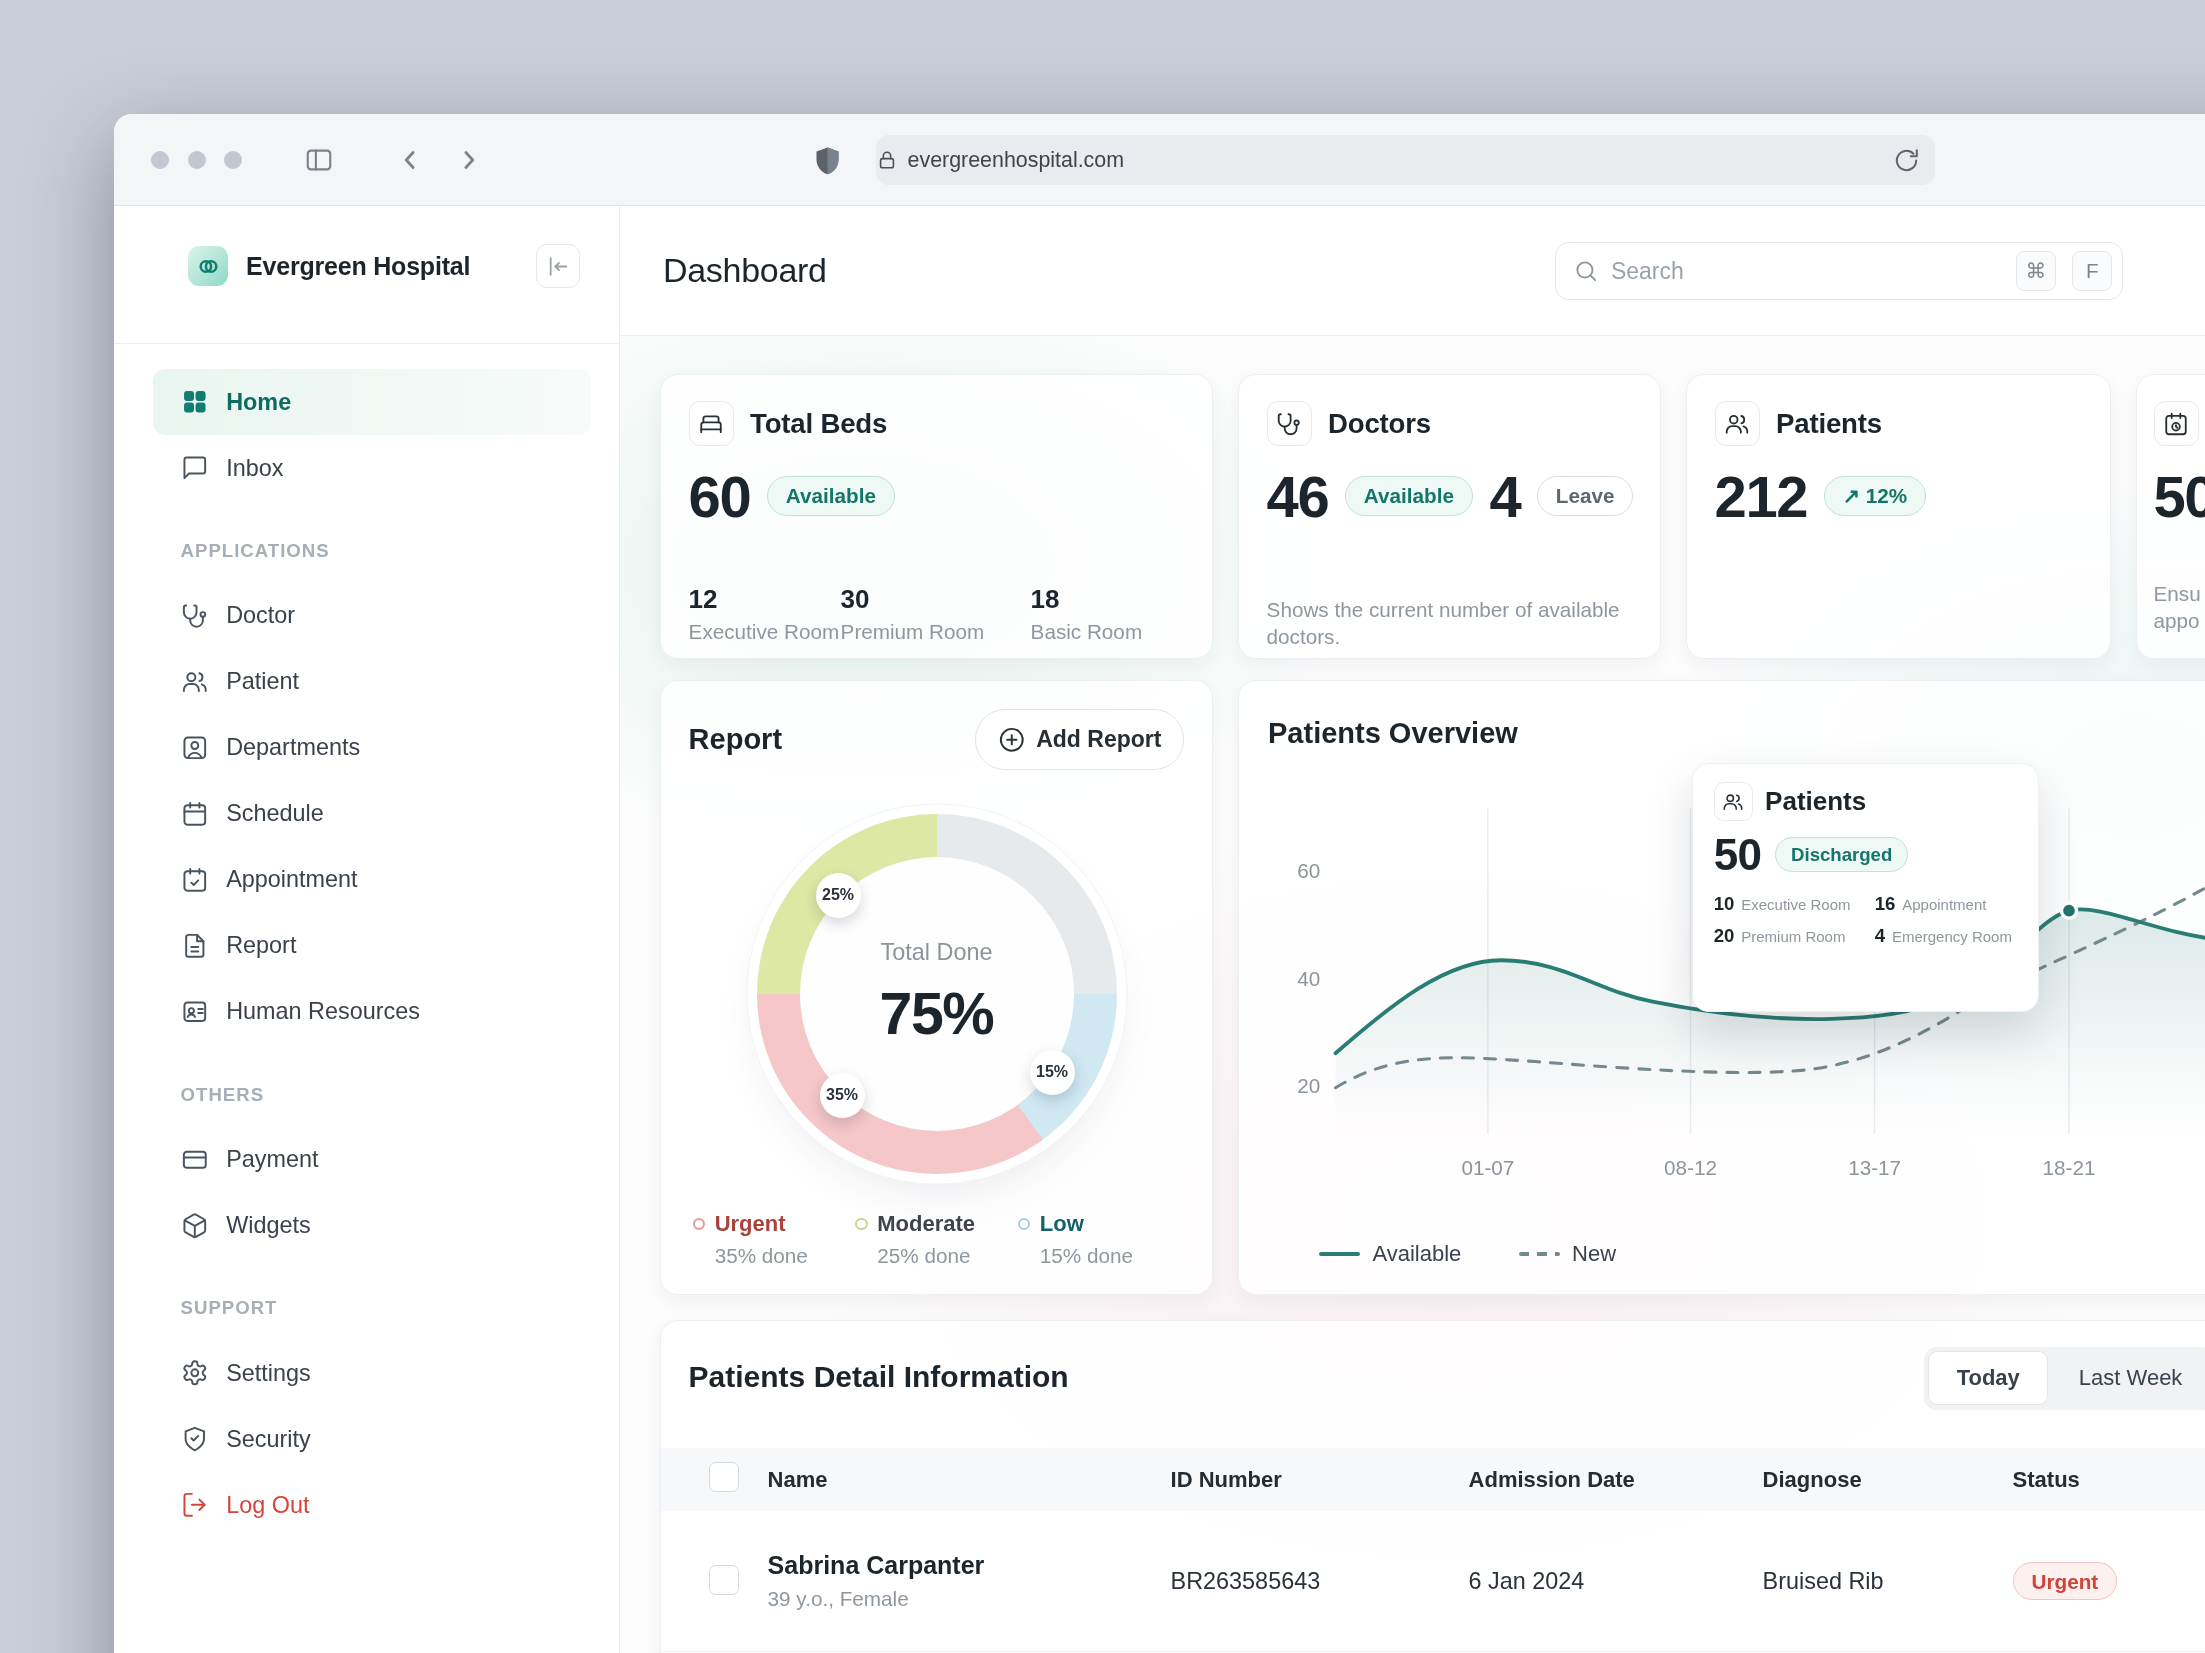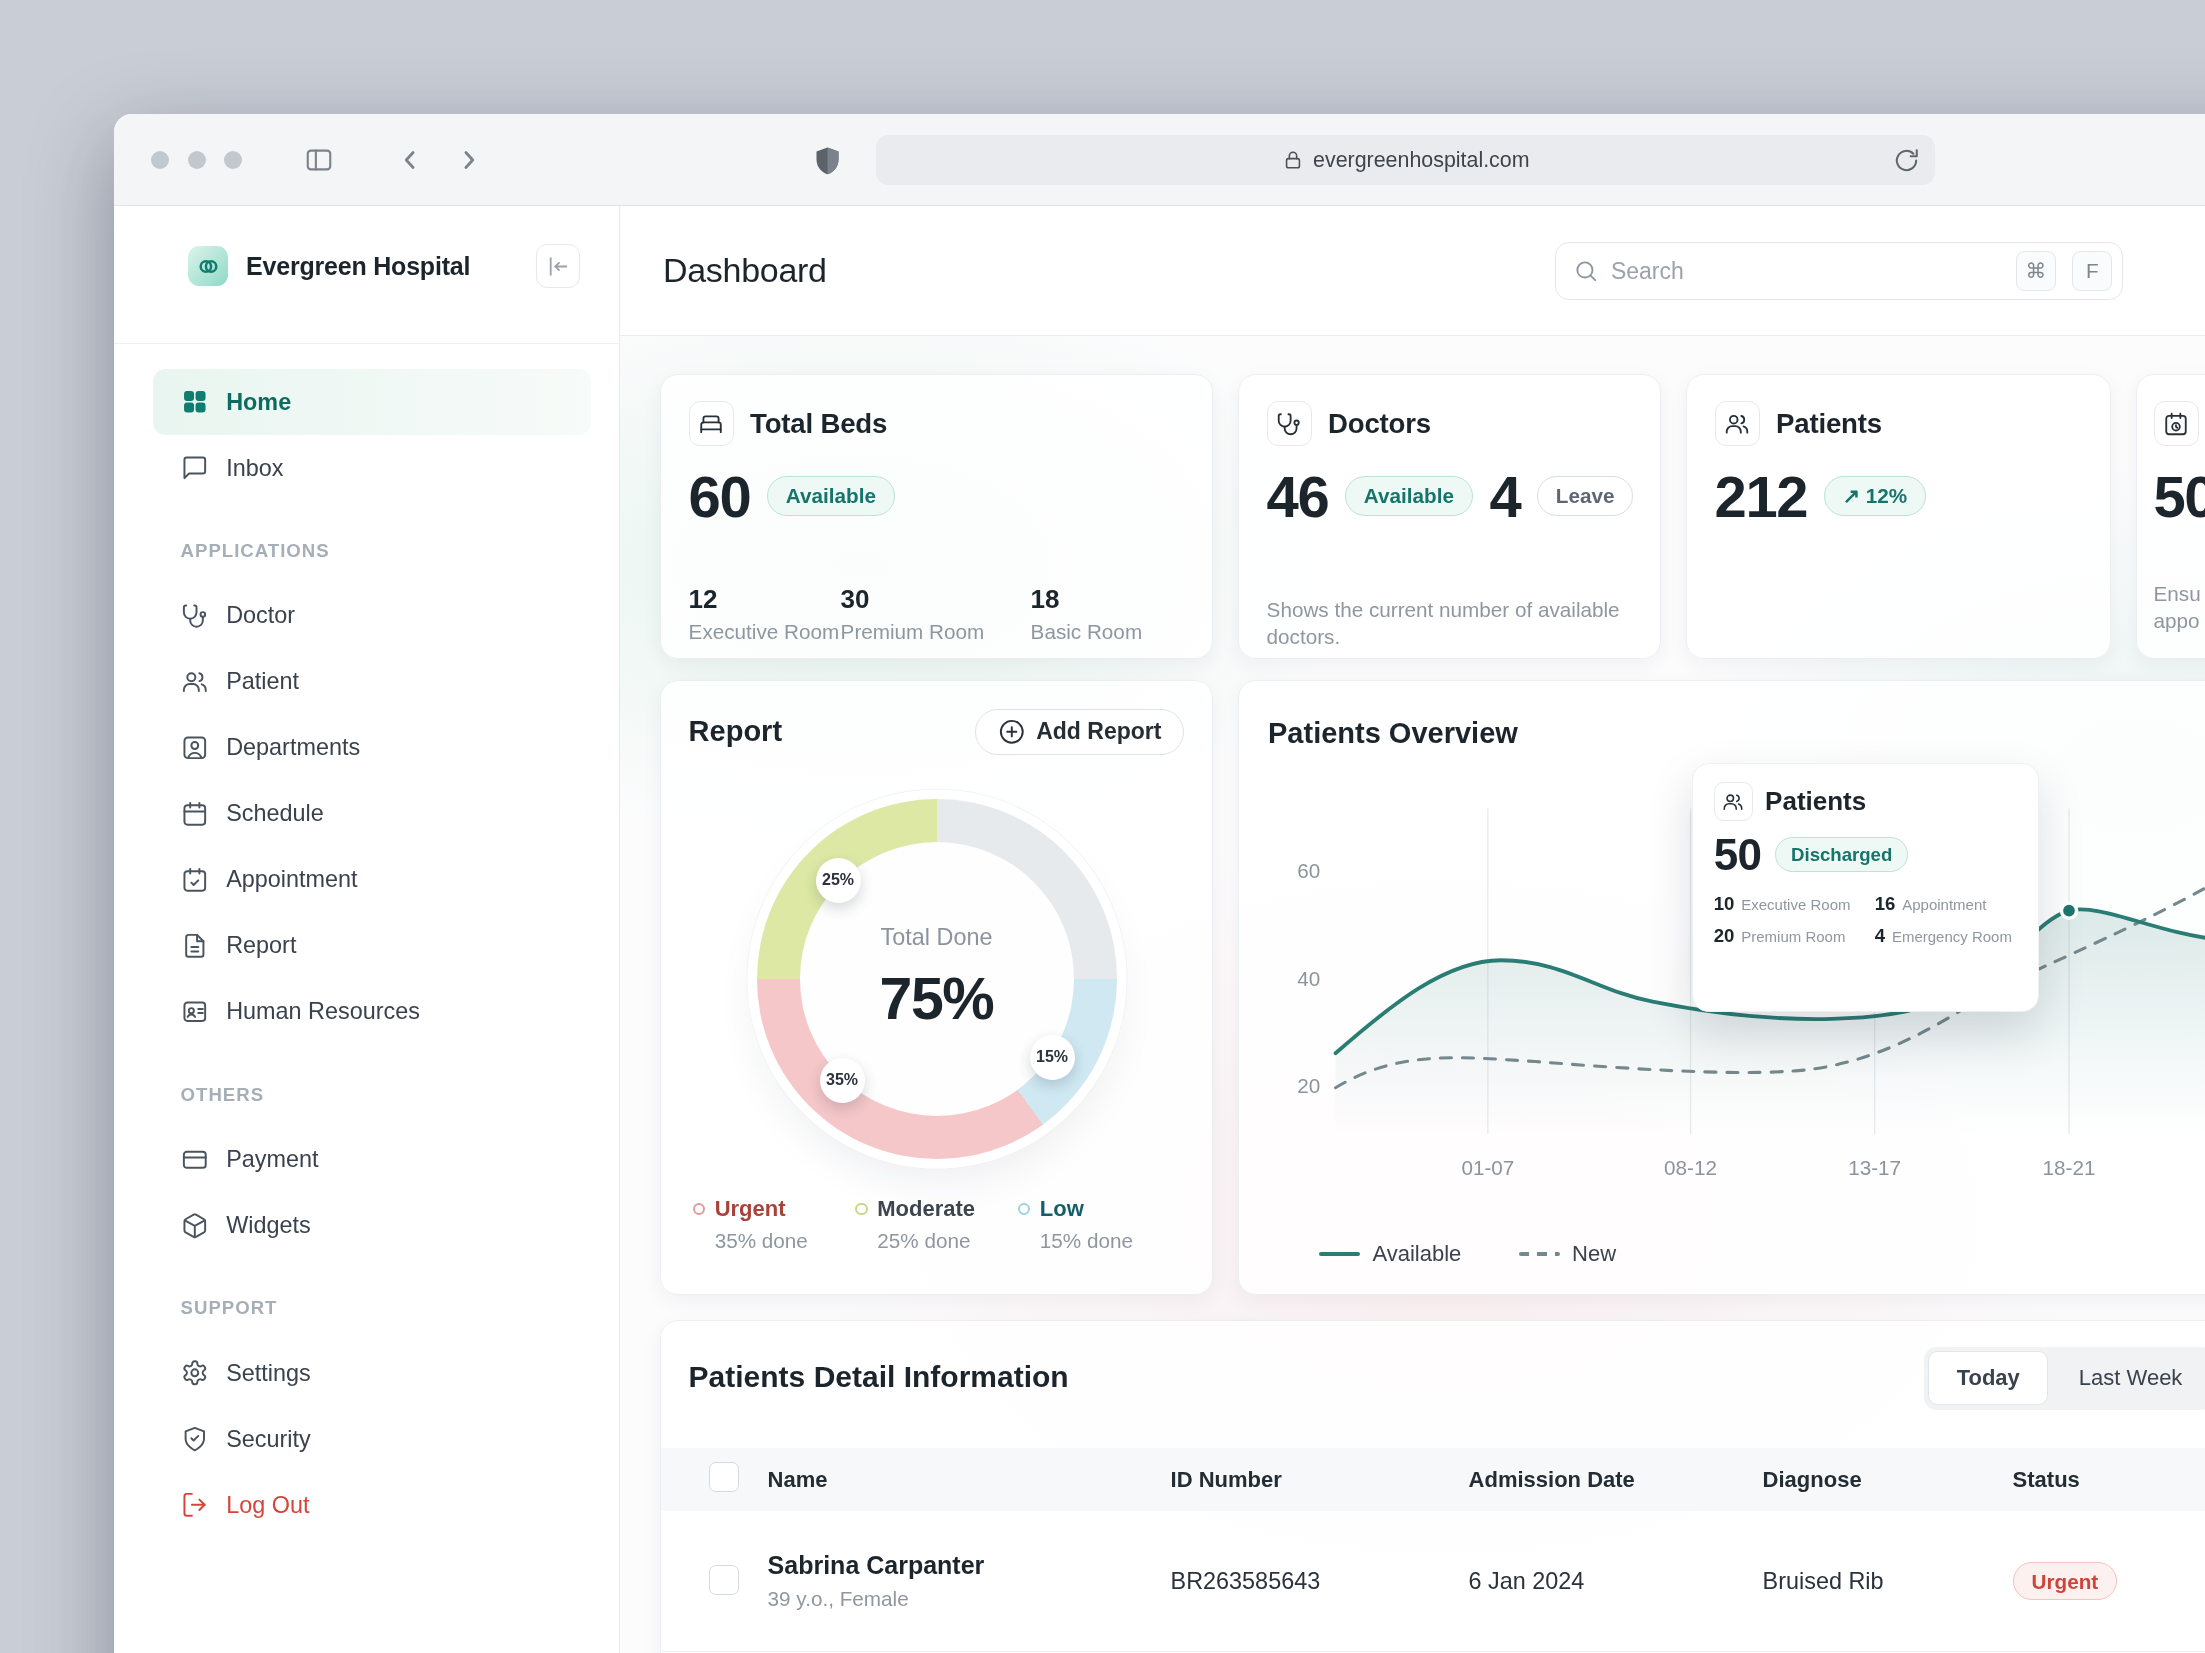--- a/index.html
+++ b/index.html
@@ -16,21 +16,21 @@
           display:flex;align-items:center;padding-left:37px;position:relative}
   .tl{width:18px;height:18px;border-radius:50%;background:#c2c8d0;margin-right:18.6px;flex-shrink:0}
   .chrome-btn{color:#7a828c;display:flex;align-items:center;justify-content:center}
   .chrome-btn svg{width:30px;height:30px}
   .tgl{margin-left:43px}
   .back{margin-left:61px}
   .fwd{margin-left:29px}
   .shieldbtn{position:absolute;left:697px;top:30px;color:#5b6269}
   .shieldbtn svg{width:33px;height:33px}
   .urlbar{position:absolute;left:762px;top:21.4px;width:1059px;height:50px;background:#e9ebee;
-          border-radius:12.4px;display:flex;align-items:center;justify-content:center;gap:9.6px;
+          border-radius:12.4px;display:flex;align-items:center;justify-content:flex-start;gap:9.6px;
           color:#3e444c;font-size:21.4px}
   .urlbar .lock{width:22px;height:22px;color:#4a5058}
   .refresh{position:absolute;right:13.8px;top:10.3px;color:#5f666f}
   .refresh svg{width:29px;height:29px}
 
   .app{display:flex;flex:1;min-height:0}
 
   
   .sidebar{width:506px;flex-shrink:0;border-right:0.7px solid #e8eaee;background:#fff;
            display:flex;flex-direction:column}
@@ -96,21 +96,21 @@
   .rv{font-size:26px;font-weight:700}
   .rl{font-size:20.7px;color:#8e97a0;margin-top:5.5px;white-space:nowrap}
   .desc{margin-top:66px;font-size:20.7px;line-height:1.34;color:#8e97a0;max-width:365px}
   .c4 .desc{margin-top:50px}
 
   
   .row2{display:flex;gap:25px;margin-top:21.4px}
   .report-card{width:553px;height:615px;padding:27.6px;flex-shrink:0}
   .report-head{display:flex;align-items:center;justify-content:space-between}
   .report-title{font-size:29px;font-weight:700}
-  .add-btn{height:46px;border:0.7px solid #dfe3e7;border-radius:30px;background:#fff;display:flex;
+  .add-btn{height:61px;border:0.7px solid #dfe3e7;border-radius:30px;background:#fff;display:flex;
            align-items:center;gap:11px;padding:0 22px;font-size:23px;font-weight:600;color:#252d35}
   .add-btn svg{width:27.6px;height:27.6px;color:#2a323b}
   .donut{position:relative;width:360px;height:360px;margin:44px auto 0;border-radius:50%;
          background:conic-gradient(#e7eaed 0 25%, #cfe8f2 25% 40%, #f5c7c9 40% 75%, #dce8a4 75% 100%);
          box-shadow:0 0 0 9.6px #fff,0 0 0 10.3px #eef1f4,0 20.7px 41px rgba(30,41,59,.08)}
   .donut::after{content:"";position:absolute;inset:43px;border-radius:50%;background:#fefefe;z-index:1}
   .donut-center{position:absolute;inset:0;z-index:2;display:flex;flex-direction:column;
                 align-items:center;justify-content:center}
   .dc-label{font-size:23.4px;color:#8b949d}
   .dc-value{font-size:59px;font-weight:700;letter-spacing:-1.4px;margin-top:14px}

